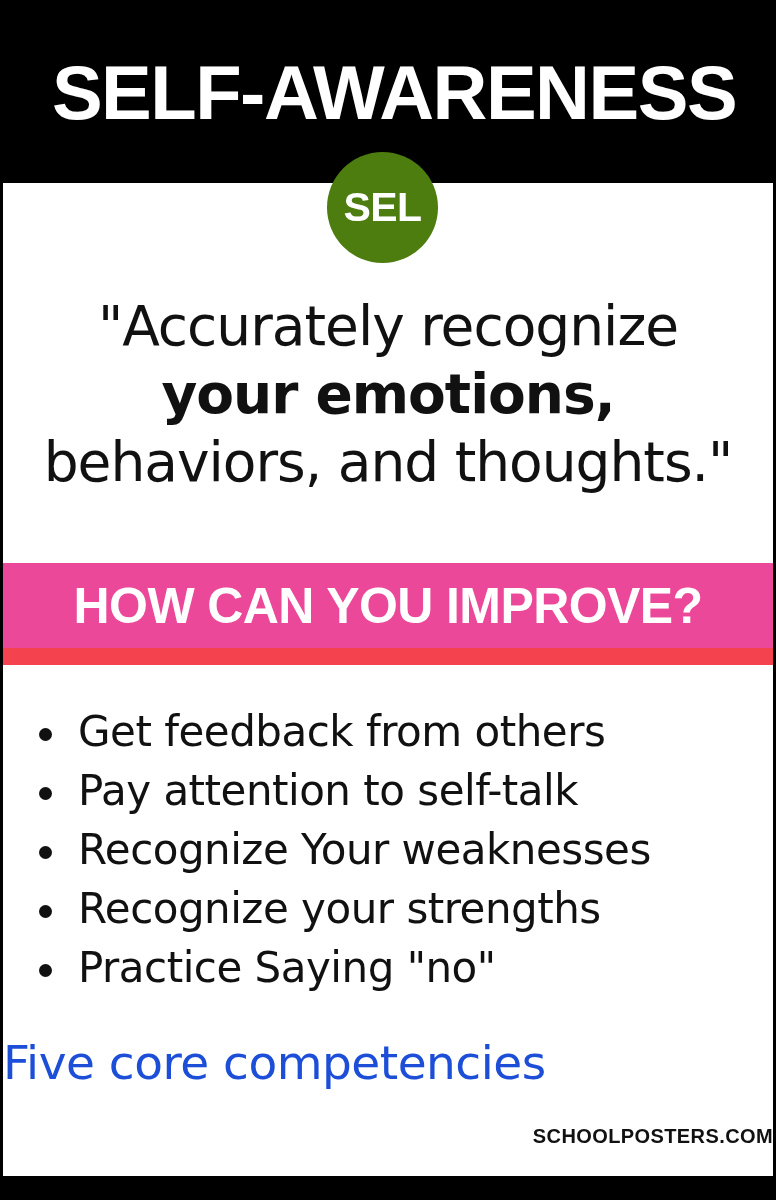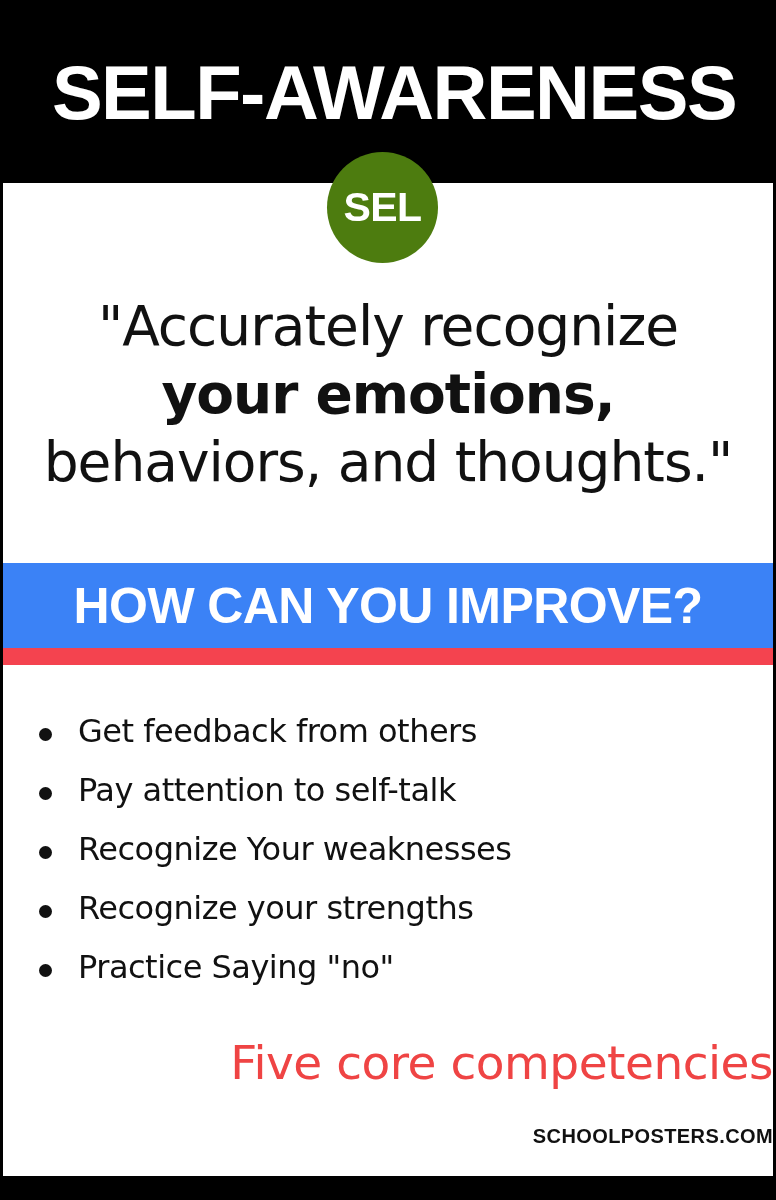--- a/index.html
+++ b/index.html
@@ -102,21 +102,21 @@
   .quote-line.l2 { font-size: 55px; font-weight: bold; }
   .quote-line.l3 { font-size: 55px; }
 
   
   .improve-band {
     position: absolute;
     left: 0;
     top: 563px;
     width: 776px;
     height: 85px;
-    background: #3b82f6;
+    background: #ec4899;
     z-index: 1;
   }
   .improve-title {
     position: absolute;
     left: 0;
     top: 15px;
     width: 776px;
     text-align: center;
     color: #ffffff;
     font-family: "Liberation Sans", sans-serif;
@@ -147,43 +147,43 @@
     padding: 0;
     list-style: none;
     z-index: 2;
   }
   .tip-item {
     position: relative;
     height: 59px;
     padding-left: 44px;
     color: #111111;
     font-family: "DejaVu Sans", sans-serif;
-    font-size: 32px;
+    font-size: 42px;
     line-height: 55px;
     letter-spacing: -0.5px;
     white-space: nowrap;
   }
   .tip-bullet {
     position: absolute;
     left: 5px;
     top: 24px;
     width: 13px;
     height: 13px;
     border-radius: 50%;
     background: #111111;
   }
 
   
   .competency-line {
     position: absolute;
     left: 3px;
     top: 1034px;
     width: 770px;
-    text-align: right;
-    color: #ef4444;
+    text-align: left;
+    color: #1d4ed8;
     font-family: "DejaVu Sans", sans-serif;
     font-size: 47px;
     line-height: 58px;
     letter-spacing: -0.5px;
     white-space: nowrap;
     z-index: 2;
   }
 
   .site-credit {
     position: absolute;

